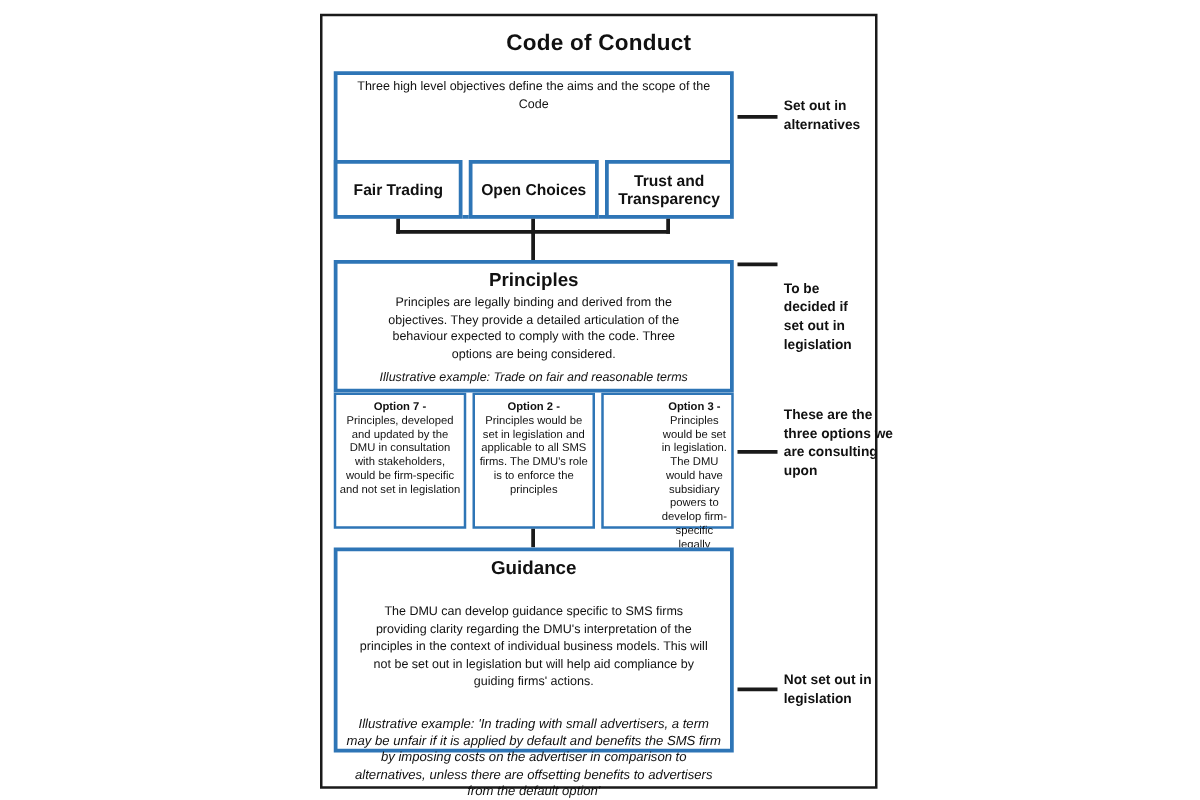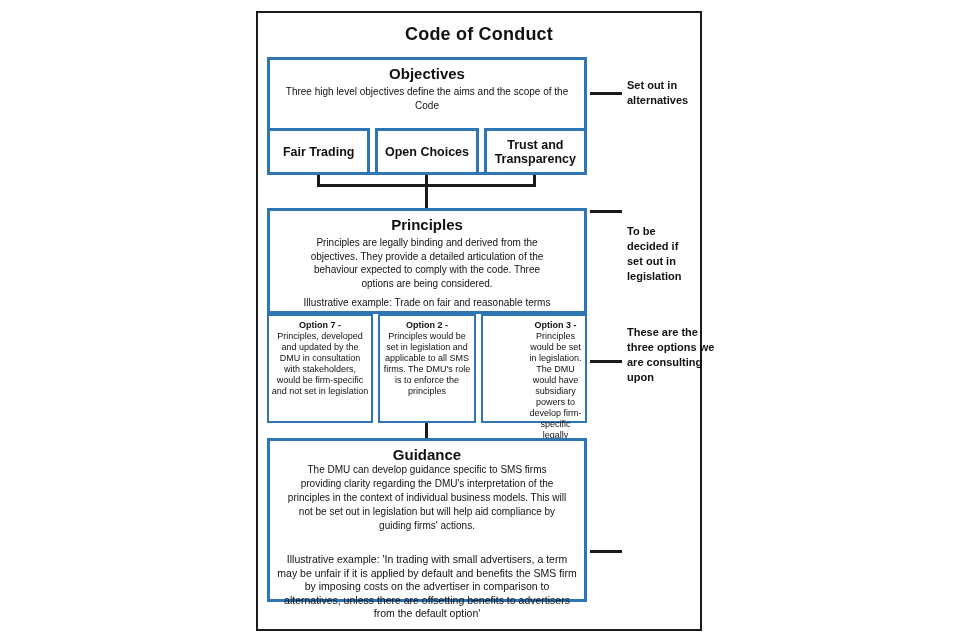--- a/index.html
+++ b/index.html
@@ -16,32 +16,32 @@
   
   .objectives { left:267px; top:57px; width:320px; height:118px; }
   .box-title { text-align:center; font-size:15px; font-weight:bold; margin-top:5px; }
   .box-desc  { text-align:center; font-size:10px; line-height:13.5px; margin:3px 10px 0; }
   .obj-row { position:absolute; left:-3px; right:-3px; bottom:-3px; height:47px; display:flex; gap:5px;margin-top:24px; }
   .obj-cell { flex:1; border:3px solid #2e75b6; background:#fff; display:flex; align-items:center; justify-content:center;
               text-align:center; font-weight:bold; font-size:12.5px; line-height:14px; padding:2px; }
 
   
   .principles { left:267px; top:208px; width:320px; height:106px; padding:0 25px; }
-  .example { text-align:center; font-size:10px; line-height:12.5px; margin-top:7px; }
+  .example { text-align:center; font-style:italic; font-size:10px; line-height:12.5px; margin-top:7px; }
 
   
   .options-row { left:267px; top:314px; width:320px; height:109px; display:flex; gap:5px; }
   .opt-cell { border:2px solid #2e75b6; background:#fff; font-size:9px; line-height:11px; text-align:center; padding:4px 2px; }
   .opt-label { font-weight:bold; }
   .opt-label.block { display:block; }
   .o1 { width:106px; } .o2 { width:98px; } .o3 { flex:1;padding-left:45px; }
 
   
   .guidance { left:267px; top:438px; width:320px; height:164px; padding:0 7px; }
-  .guidance .box-desc { margin-top:0; line-height:14px; }
+  .guidance .box-desc { margin-top:20px; line-height:14px; }
   .guidance .example { font-size:10.5px; line-height:13.5px; margin-top:20px; }
 
   
   .line { background:#1a1a1a; }
   .v-left  { left:317px; top:175px; width:3px; height:12px; }
   .v-mid-a { left:425px; top:175px; width:3px; height:12px; }
   .v-right { left:533px; top:175px; width:3px; height:12px; }
   .h-bar   { left:317px; top:184px; width:219px; height:3px; }
   .v-mid-b { left:425px; top:184px; width:3px; height:24px; }
   .v-mid-c { left:425px; top:423px; width:3px; height:15px; }
@@ -57,21 +57,20 @@
 </style>
 </head>
 <body>
 
 <div class="canvas">
 
   <div class="abs outer-frame"></div>
   <div class="abs main-title">Code of Conduct</div>
 
   <div class="abs bluebox objectives">
-    <div class="box-title">Objectives</div>
     <div class="box-desc">Three high level objectives define the aims and the scope of the Code</div>
     <div class="obj-row">
       <div class="obj-cell">
         <span>Fair Trading</span>
       </div>
       <div class="obj-cell">
         <span>Open Choices</span>
       </div>
       <div class="obj-cell">
         <span>Trust and Transparency</span>
@@ -117,14 +116,15 @@
   <div class="abs tick t1"></div>
   <div class="abs annotation a1">Set out in alternatives</div>
 
   <div class="abs tick t2"></div>
   <div class="abs annotation a2">To be decided if set out in legislation</div>
 
   <div class="abs tick t3"></div>
   <div class="abs annotation a3">These are the three options we are consulting upon</div>
 
   <div class="abs tick t4"></div>
+  <div class="abs annotation a4">Not set out in legislation</div>
 
 </div>
 
 </body></html>

